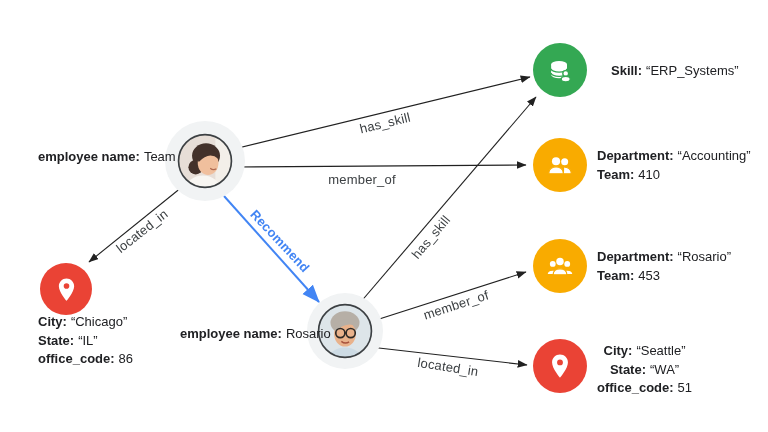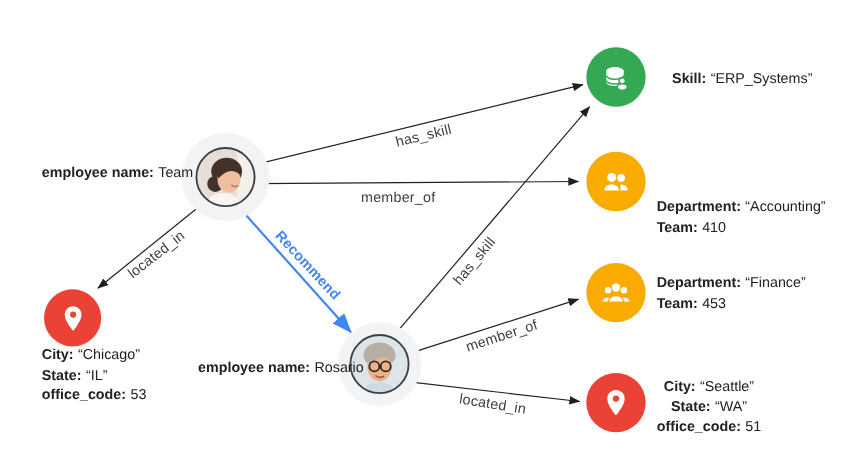--- a/index.html
+++ b/index.html
@@ -148,35 +148,35 @@
   </div>
 
   <div class="nlabel" style="left:180px;top:325px;text-align:center;">
     <span class="k">employee name:</span><span class="v">Rosario</span>
   </div>
 
   <div class="nlabel" style="left:611px;top:62px;">
     <span class="nline"><span class="k">Skill:</span><span class="v">“ERP_Systems”</span></span>
   </div>
 
-  <div class="nlabel" style="left:597px;top:147px;margin-top:32px;">
+  <div class="nlabel" style="left:597px;top:147px;">
     <span class="nline"><span class="k">Department:</span><span class="v">“Accounting”</span></span>
     <span class="nline"><span class="k">Team:</span><span class="v">410</span></span>
   </div>
 
   <div class="nlabel" style="left:597px;top:248px;">
-    <span class="nline"><span class="k">Department:</span><span class="v">“Finance”</span></span>
+    <span class="nline"><span class="k">Department:</span><span class="v">“Rosario”</span></span>
     <span class="nline"><span class="k">Team:</span><span class="v">453</span></span>
   </div>
 
   <div class="nlabel" style="left:597px;top:342px;text-align:center;">
     <span class="nline"><span class="k">City:</span><span class="v">“Seattle”</span></span>
     <span class="nline"><span class="k">State:</span><span class="v">“WA”</span></span>
     <span class="nline"><span class="k">office_code:</span><span class="v">51</span></span>
   </div>
 
   <div class="nlabel" style="left:38px;top:313px;">
     <span class="nline"><span class="k">City:</span><span class="v">“Chicago”</span></span>
     <span class="nline"><span class="k">State:</span><span class="v">“IL”</span></span>
-    <span class="nline"><span class="k">office_code:</span><span class="v">53</span></span>
+    <span class="nline"><span class="k">office_code:</span><span class="v">86</span></span>
   </div>
 
 </div>
 
 </body></html>

